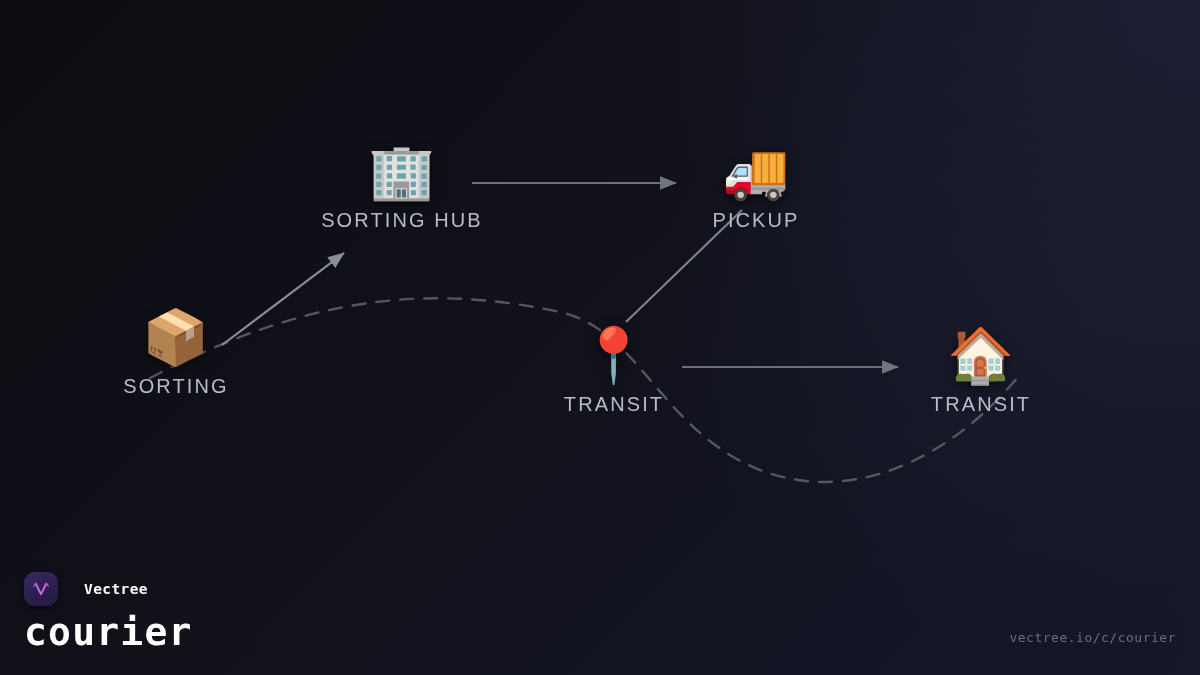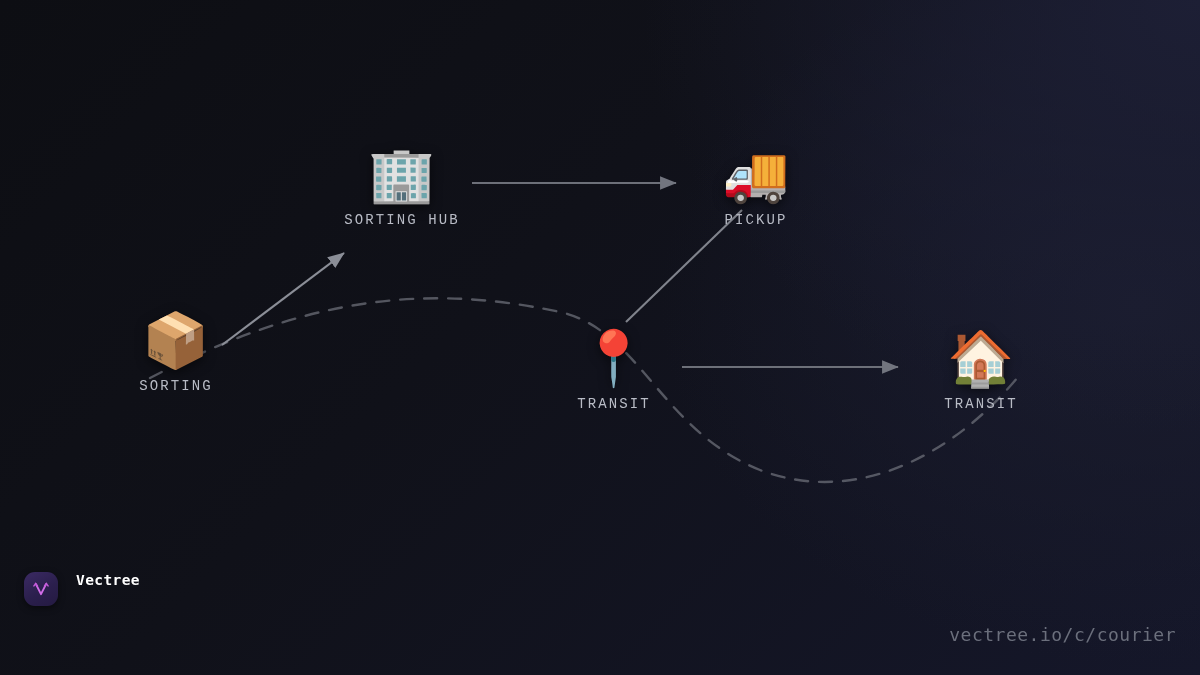--- a/index.html
+++ b/index.html
@@ -37,38 +37,38 @@
   .node-glyph {
     font-size:54px;
     line-height:62px;
     height:62px;
     display:block;
     text-align:center;
     filter:drop-shadow(0 3px 6px rgba(0,0,0,0.55));
     user-select:none;
   }
   .node-label {
-    font-family:Liberation Mono, monospace;
-    font-size:14px;
+    font-family:Liberation Sans, sans-serif;
+    font-size:20px;
     letter-spacing:2.1px;
     color:#b9bcc6;
     white-space:nowrap;
     text-align:center;
   }
 
   
   #footer {
     position:absolute;
     left:0; right:0; bottom:0;
     height:115px;
   }
   #brand-row {
     position:absolute;
     left:24px; top:12px;
-    display:flex; gap:18px;
+    display:flex; align-items:center; gap:26px;
   }
   #brand-mark {
     width:34px; height:34px;
     border-radius:11px;
     background:linear-gradient(150deg,#3b2a63 0%,#2b1f4d 55%,#241a42 100%);
     display:flex; align-items:center; justify-content:center;
     box-shadow:0 2px 6px rgba(0,0,0,0.5);
     flex:0 0 auto;
   }
   #brand-name {
@@ -85,21 +85,21 @@
     font-size:38px;
     font-weight:bold;
     color:#ffffff;
     letter-spacing:1.2px;
     line-height:44px;
   }
   #footer-url {
     position:absolute;
     right:24px; bottom:30px;
     font-family:"DejaVu Sans Mono", monospace;
-    font-size:18px;
+    font-size:13px;
     color:#6b6f7c;
     letter-spacing:0.5px;
   }
 </style>
 </head>
 <body>
 
 <div id="stage">
 
   <svg id="edges" viewBox="0 0 1200 675" xmlns="http://www.w3.org/2000/svg">
@@ -156,17 +156,18 @@
       <div id="brand-mark">
         <svg width="22" height="22" viewBox="0 0 24 24" xmlns="http://www.w3.org/2000/svg">
           <path d="M6.2 6.2 L12 17.6 L17.8 6.2" fill="none" stroke="#d16ce8" stroke-width="2.1" stroke-linecap="round" stroke-linejoin="round"></path>
           <path d="M6.2 6.2 L4.3 8.6 M6.2 6.2 L8.1 8.6" fill="none" stroke="#c45ada" stroke-width="1.7" stroke-linecap="round"></path>
           <path d="M17.8 6.2 L15.9 8.6 M17.8 6.2 L19.7 8.6" fill="none" stroke="#c45ada" stroke-width="1.7" stroke-linecap="round"></path>
         </svg>
       </div>
       <span id="brand-name">Vectree</span>
     </div>
 
+    <div id="page-title">courier</div>
 
     <div id="footer-url">vectree.io/c/courier</div>
   </div>
 
 </div>
 
 </body></html>

